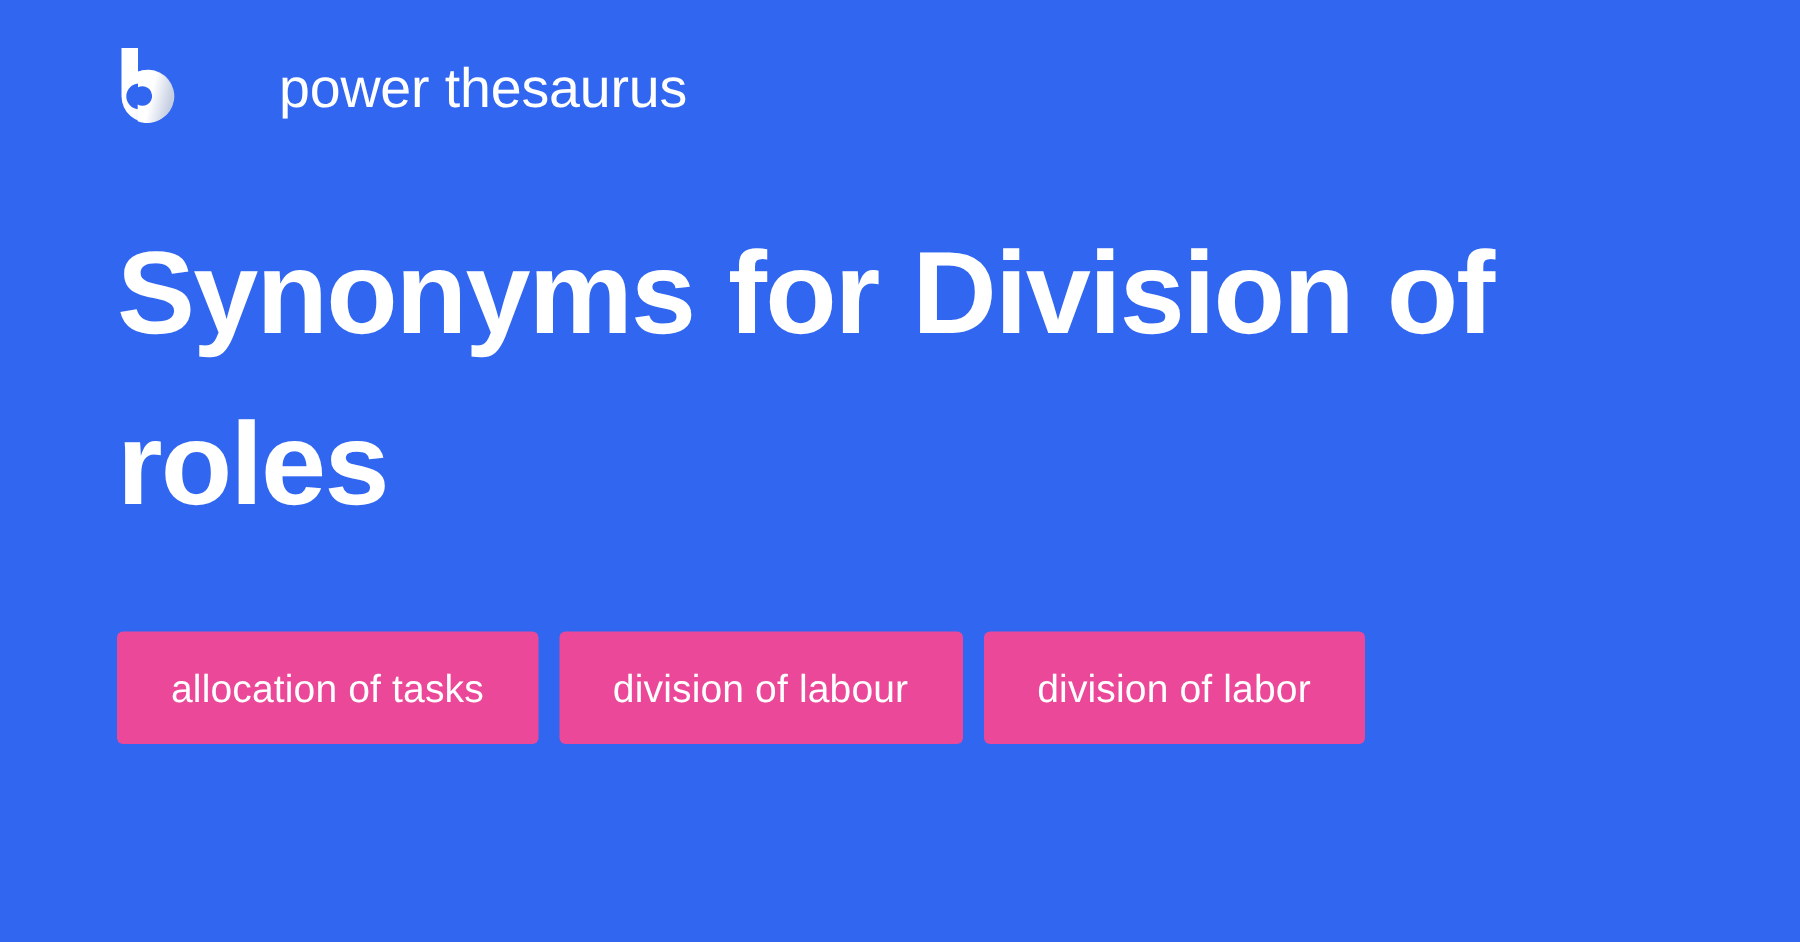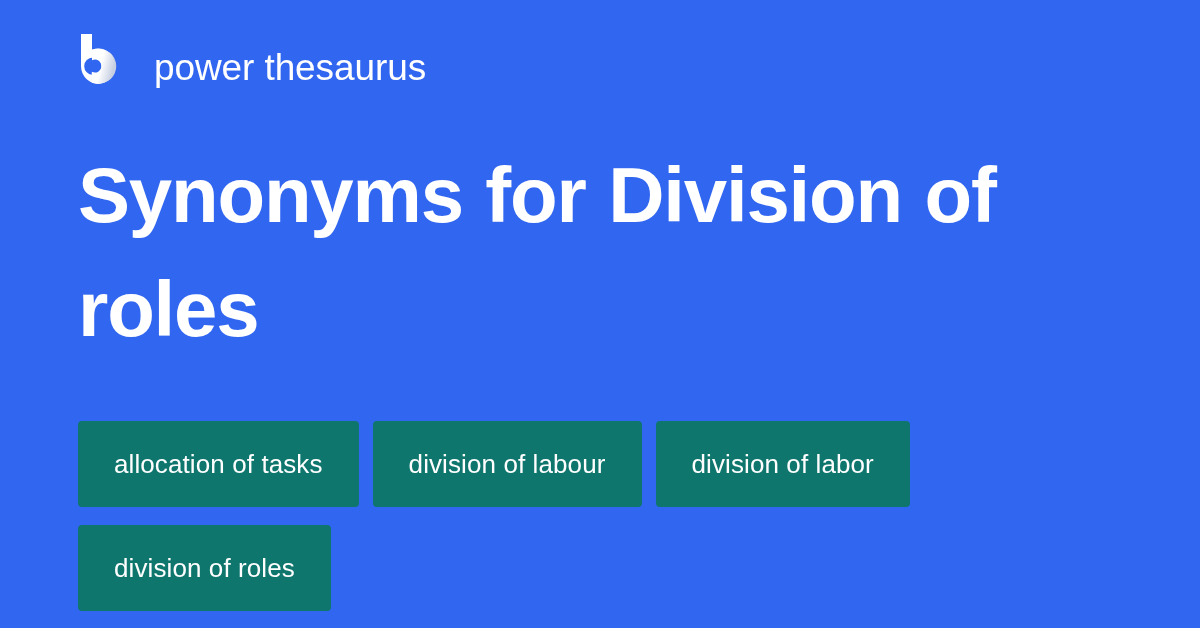--- a/index.html
+++ b/index.html
@@ -23,22 +23,23 @@
     background: #3166f0;
     box-sizing: border-box;
   }
 
   
   .brand {
     position: absolute;
     left: 78px;
     top: 30px;
     display: flex;
-    align-items: flex-end;
+    align-items: center;
     height: 56px;
+    gap: 32px;
   }
 
   .brand-logo {
     width: 50px;
     height: 52px;
     display: block;
     flex: 0 0 auto;
   }
 
   .brand-name {
@@ -72,27 +73,27 @@
     left: 78px;
     top: 421px;
     width: 1060px;
     display: flex;
     flex-wrap: wrap;
     gap: 18px 14px;
     align-content: flex-start;
   }
 
   .chip {
-    height: 86px;
+    height: 75px;
     box-sizing: border-box;
     display: flex;
     align-items: center;
     justify-content: center;
     padding: 0 36px;
-    background: #0f766e;
+    background: #ec4899;
     border-radius: 4px;
     color: #ffffff;
     font-size: 26px;
     line-height: 1;
     font-weight: 400;
     white-space: nowrap;
     letter-spacing: 0.1px;
   }
 </style>
 </head>
@@ -114,16 +115,15 @@
     </svg>
     <div class="brand-name">power thesaurus</div>
   </div>
 
   <h1 class="headline">Synonyms for Division of roles</h1>
 
   <div class="chips">
     <div class="chip">allocation of tasks</div>
     <div class="chip">division of labour</div>
     <div class="chip">division of labor</div>
-    <div class="chip">division of roles</div>
   </div>
 
 </div>
 
 </body></html>

